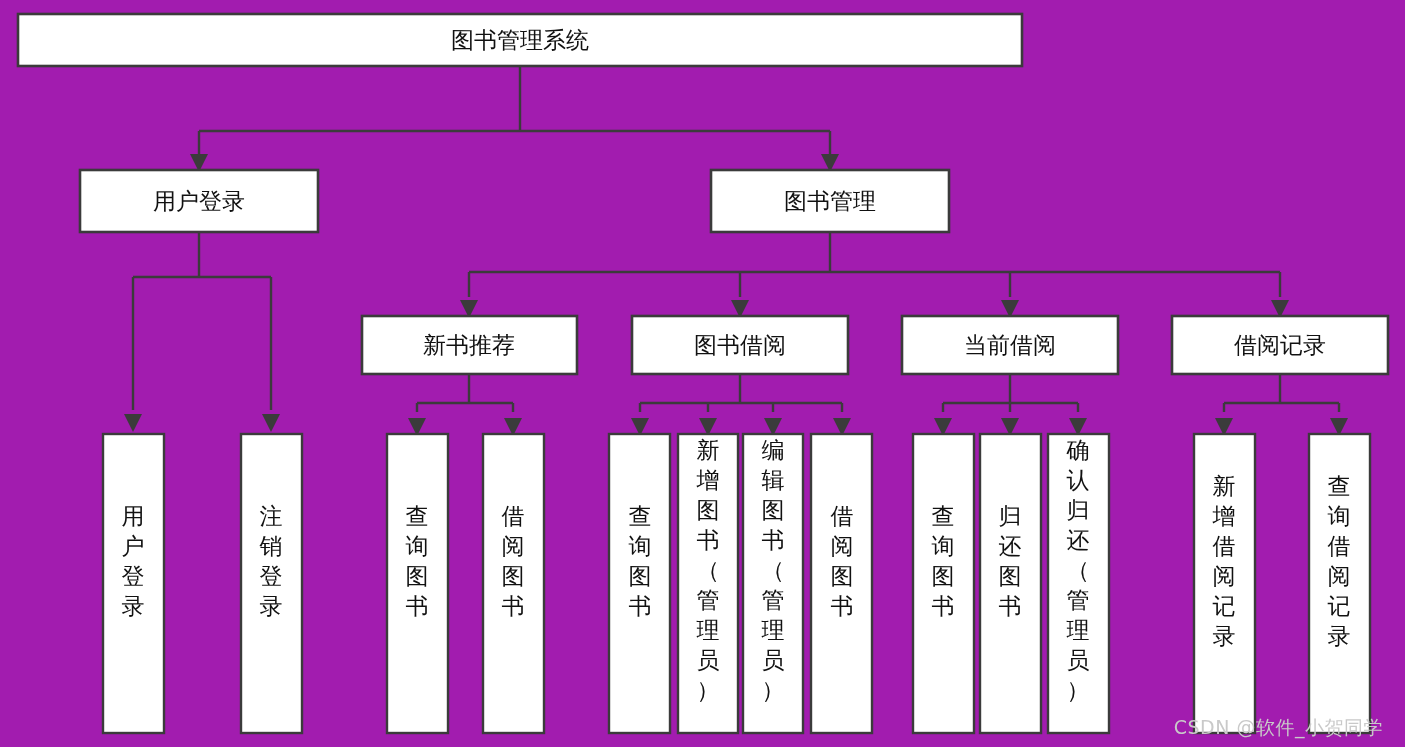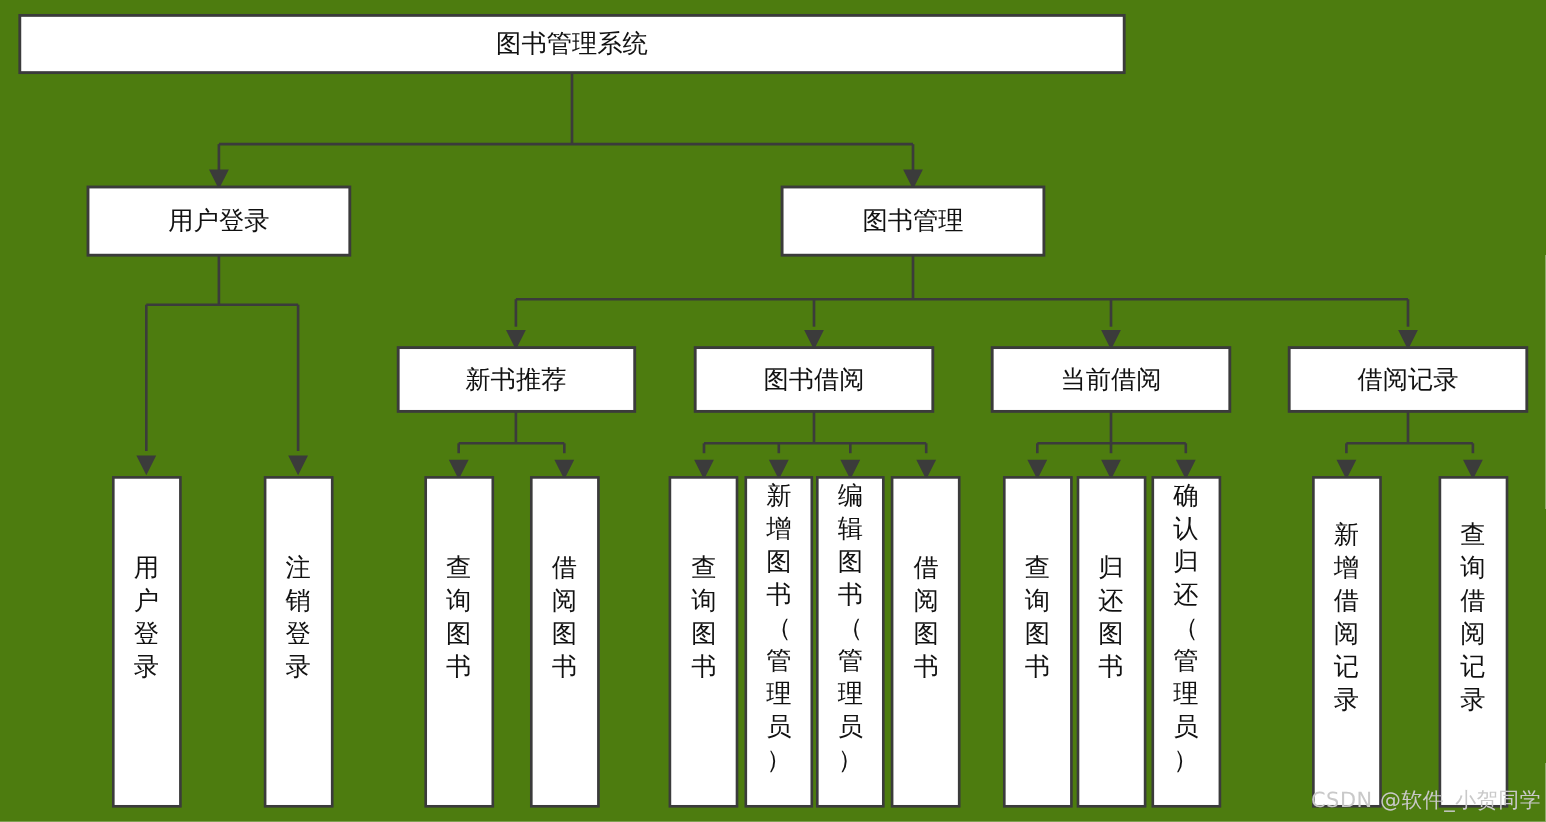--- a/index.html
+++ b/index.html
@@ -11,21 +11,21 @@
     width: 1405px;
     height: 747px;
     font-family: "DejaVu Sans", "Liberation Sans", sans-serif;
     overflow: hidden;
     position: relative;
   }
   #diagram-root {
     position: relative;
     width: 1405px;
     height: 747px;
-    background: #4d7c0f;
+    background: #a21caf;
   }
   svg#flow {
     position: absolute;
     left: 0;
     top: 0;
     width: 1405px;
     height: 747px;
     display: block;
   }
   .node-box {
@@ -56,21 +56,21 @@
     dominant-baseline: middle;
   }
   .lbl-v {
     font-family: "DejaVu Sans", "Liberation Sans", sans-serif;
     font-size: 23px;
     fill: #111111;
     text-anchor: middle;
   }
   .watermark {
     position: absolute;
-    right: 4px;
+    right: 22px;
     bottom: 6px;
     font-family: "DejaVu Sans", "Liberation Sans", sans-serif;
     font-size: 19px;
     color: #c9c9c9;
     letter-spacing: 0.5px;
     white-space: nowrap;
     pointer-events: none;
   }
 </style>
 </head>

